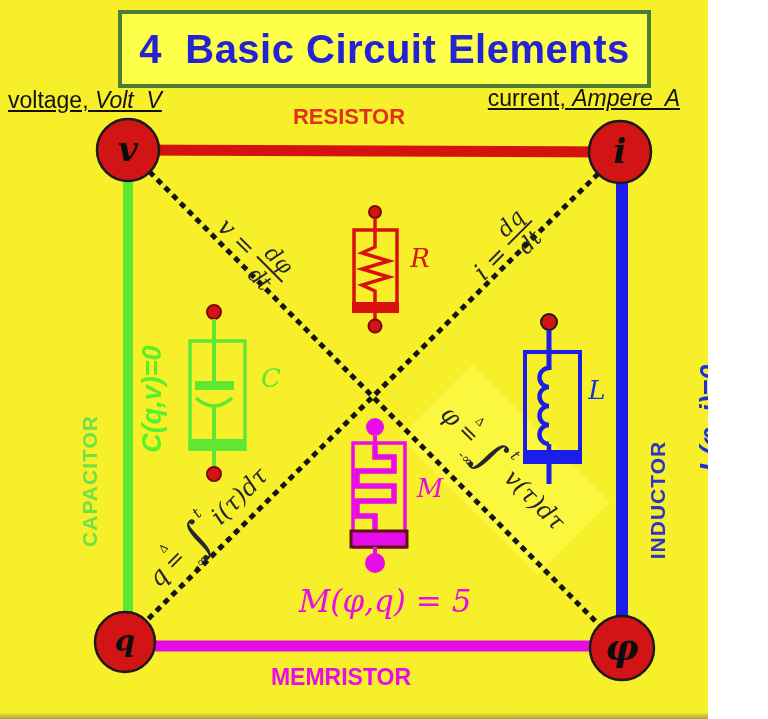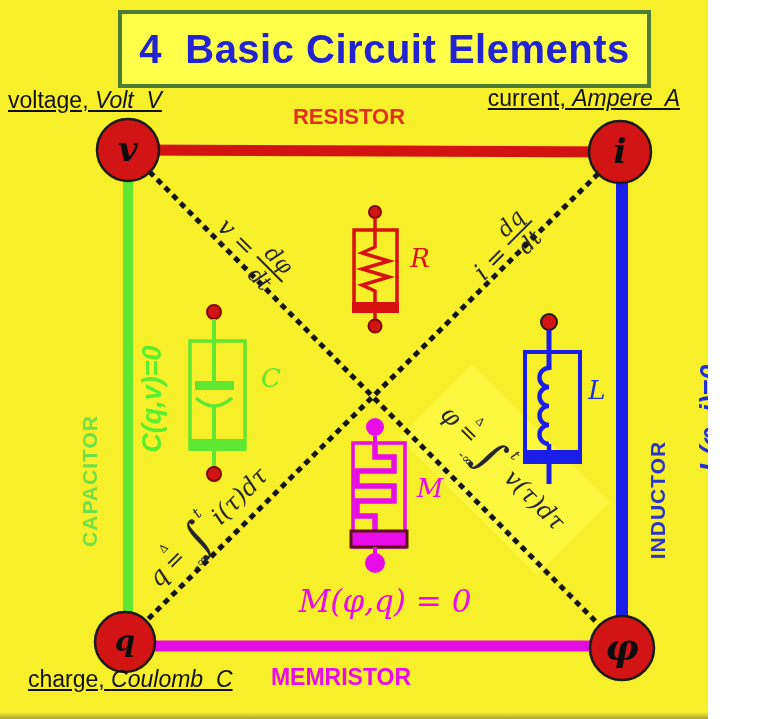--- a/index.html
+++ b/index.html
@@ -123,37 +123,34 @@
   <div class="abs" id="title-box">
     <span id="title">4&nbsp; Basic Circuit Elements</span>
   </div>
 
   <div class="abs corner-label" style="left:8px;top:87px;">
     <span>voltage, </span><span class="unit">Volt&nbsp; V</span>
   </div>
   <div class="abs corner-label" style="right:28px;top:85px;">
     <span>current, </span><span class="unit">Ampere&nbsp; A</span>
   </div>
-  <div class="abs corner-label" style="left:28px;top:666px;">
-    <span>charge, </span><span class="unit">Coulomb&nbsp; C</span>
-  </div>
 
   <div class="abs ctr node-letter" style="left:128px;top:149px;">v</div>
   <div class="abs ctr node-letter" style="left:620px;top:151px;">i</div>
   <div class="abs ctr node-letter" style="left:125px;top:641px;font-size:29px;">q</div>
   <div class="abs ctr node-letter" style="left:622px;top:647px;font-size:37px;">φ</div>
 
   <div class="abs ctr edge-name" id="memristor-name" style="left:341px;top:677px;">MEMRISTOR</div>
   <div class="abs ctr edge-name" id="resistor-name" style="left:349px;top:117px;">RESISTOR</div>
   <div class="abs rotm90 edge-name" id="capacitor-name" style="left:90px;top:481px;">CAPACITOR</div>
   <div class="abs rotm90 edge-name" id="inductor-name" style="left:658px;top:500px;">INDUCTOR</div>
 
   <div class="abs rotm90 edge-eq" id="capacitor-eq" style="left:152px;top:399px;">C(q,v)=0</div>
   <div class="abs rotm90 edge-eq" id="inductor-eq" style="left:710px;top:418px;">L(φ, i)=0</div>
-  <div class="abs ctr edge-eq" id="memristor-eq" style="left:385px;top:601px;">M(φ,q) = 0</div>
+  <div class="abs ctr edge-eq" id="memristor-eq" style="left:385px;top:601px;">M(φ,q) = 5</div>
 
   <div class="abs ctr elem-letter" id="letter-R" style="left:420px;top:258px;">R</div>
   <div class="abs ctr elem-letter" id="letter-C" style="left:271px;top:378px;">C</div>
   <div class="abs ctr elem-letter" id="letter-L" style="left:597px;top:390px;">L</div>
   <div class="abs ctr elem-letter" id="letter-M" style="left:430px;top:488px;">M</div>
 
   <div class="abs rot45 rel-eq" style="left:252px;top:252px;">
     <span>v</span>
     <span class="eqsign">=</span>
     <span class="frac">

